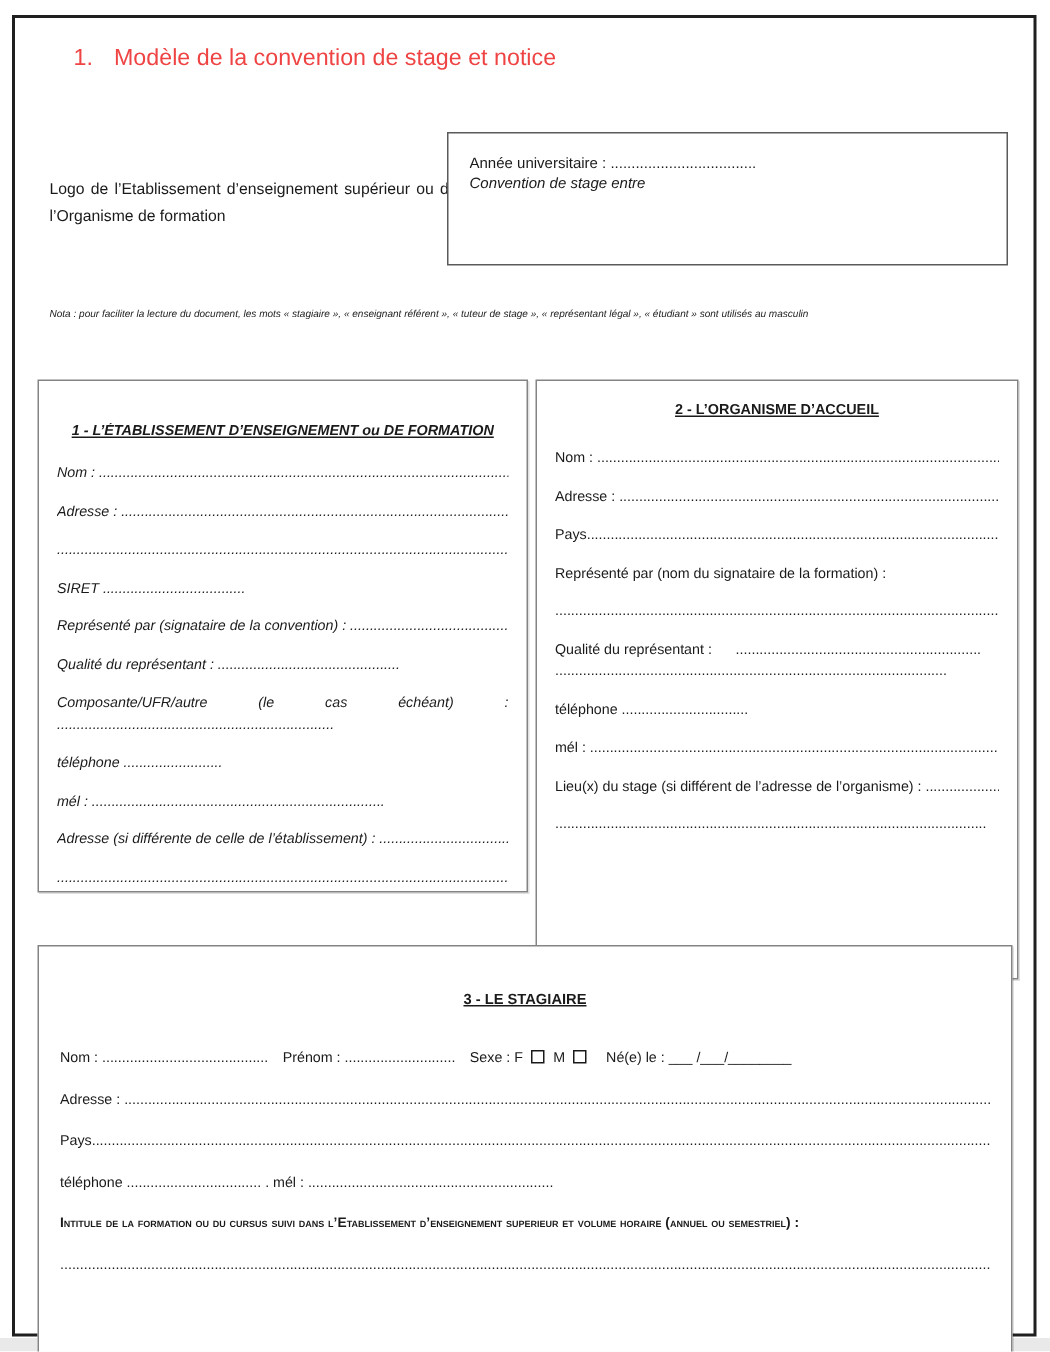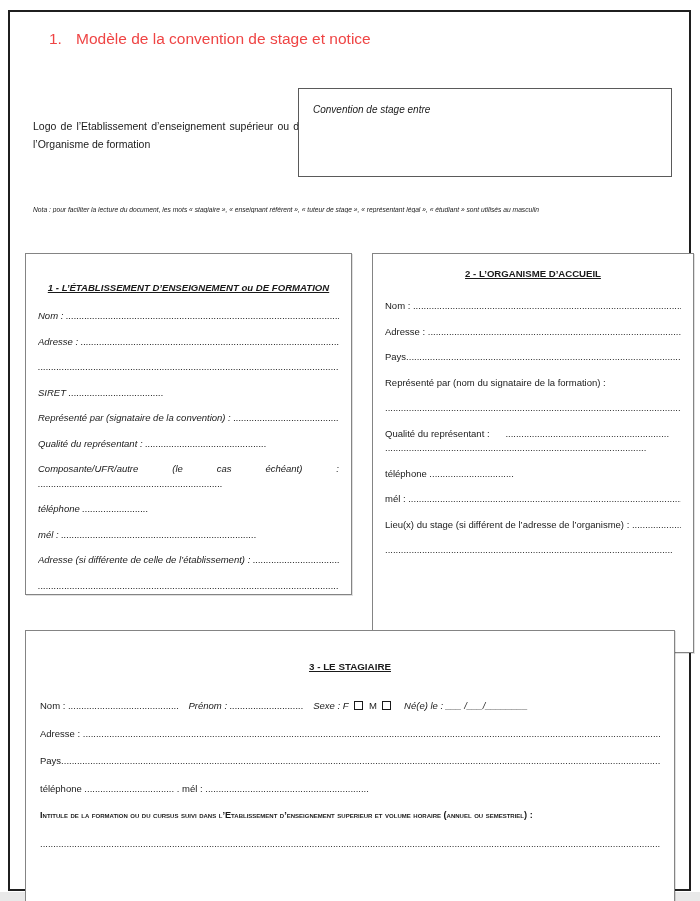--- a/index.html
+++ b/index.html
@@ -12,47 +12,48 @@
   .bottom-strip{position:absolute;left:0;top:892px;width:700px;height:9px;background:#e9e9e9;}
   .title{position:absolute;left:49px;top:30px;font-size:15.5px;color:#ef4444;white-space:nowrap;}
   .tnum{display:inline-block;width:27px;}
   .logo-text{position:absolute;left:33px;top:118px;width:272px;font-size:10.5px;line-height:17.5px;text-align:justify;}
   .hbox{position:absolute;left:298px;top:88px;width:374px;height:89px;border:1px solid #5a5a5a;box-sizing:border-box;padding:14px 14px;background:#fff;}
   .hbox-line{font-size:10px;height:13px;line-height:13px;white-space:nowrap;overflow:hidden;}
   .hbox-line.italic{font-style:italic;}
   .nota{position:absolute;left:33px;top:206px;width:632px;font-size:6.7px;font-style:italic;white-space:nowrap;overflow:hidden;color:#222;}
   .box{position:absolute;box-sizing:border-box;border:1px solid #848484;background:#fff;padding:10px 12px;box-shadow:1px 1px 0 rgba(0,0,0,0.12);}
   .box1{left:25px;top:253px;width:327px;height:342px;font-style:italic;}
-  .box2{left:372px;top:253px;width:322px;height:400px;}
+  .box2{left:357px;top:253px;width:322px;height:400px;}
   .box3{left:25px;top:630px;width:650px;height:285px;padding:12px 14px;}
   .box-title{font-weight:bold;text-decoration:underline;text-align:center;font-size:9.6px;white-space:nowrap;overflow:hidden;}
   .box1 .box-title{margin:18px 0 16px;}
   .box2 .box-title{margin:4px 0 20px;}
   .box3 .box-title{margin:18px 0 27px;font-size:9.8px;}
   .f-line{height:13px;line-height:13px;font-size:9.5px;white-space:nowrap;overflow:hidden;margin-bottom:12.5px;}
   .box3 .f-line{margin-bottom:14.5px;}
   .justify-last{text-align:justify;text-align-last:justify;}
   .tight{margin-top:-11px;}
   .smallcaps{font-variant:small-caps;font-weight:bold;font-size:9.2px;}
   .cbx{display:inline-block;width:7px;height:7px;border:1px solid #1a1a1a;margin:0 3px;vertical-align:-0.5px;}
-  .seg-gap{margin-left:7px;font-style:italic;}
+  .seg-gap{margin-left:7px;}
 </style>
 </head>
 <body>
 
 <div class="bottom-strip"></div>
 <div class="frame"></div>
 
 <div class="title">
   <span class="tnum">1.</span><span>Modèle de la convention de stage et notice</span>
 </div>
 
 <div class="logo-text">Logo de l’Etablissement d’enseignement supérieur ou  de l’Organisme de formation</div>
 
 <div class="hbox">
+  <div class="hbox-line">Année universitaire : ...................................</div>
   <div class="hbox-line italic">Convention de stage entre</div>
 </div>
 
 <div class="nota">Nota : pour faciliter la lecture du document, les mots « stagiaire », « enseignant  référent », « tuteur de stage », « représentant légal », « étudiant » sont utilisés au masculin</div>
 
 <div class="box box1">
   <div class="box-title">1 - L’ÉTABLISSEMENT D’ENSEIGNEMENT ou DE FORMATION</div>
   <div class="f-line">Nom : ...............................................................................................................</div>
   <div class="f-line">Adresse : ............................................................................................................</div>
   <div class="f-line">..................................................................................................................</div>

